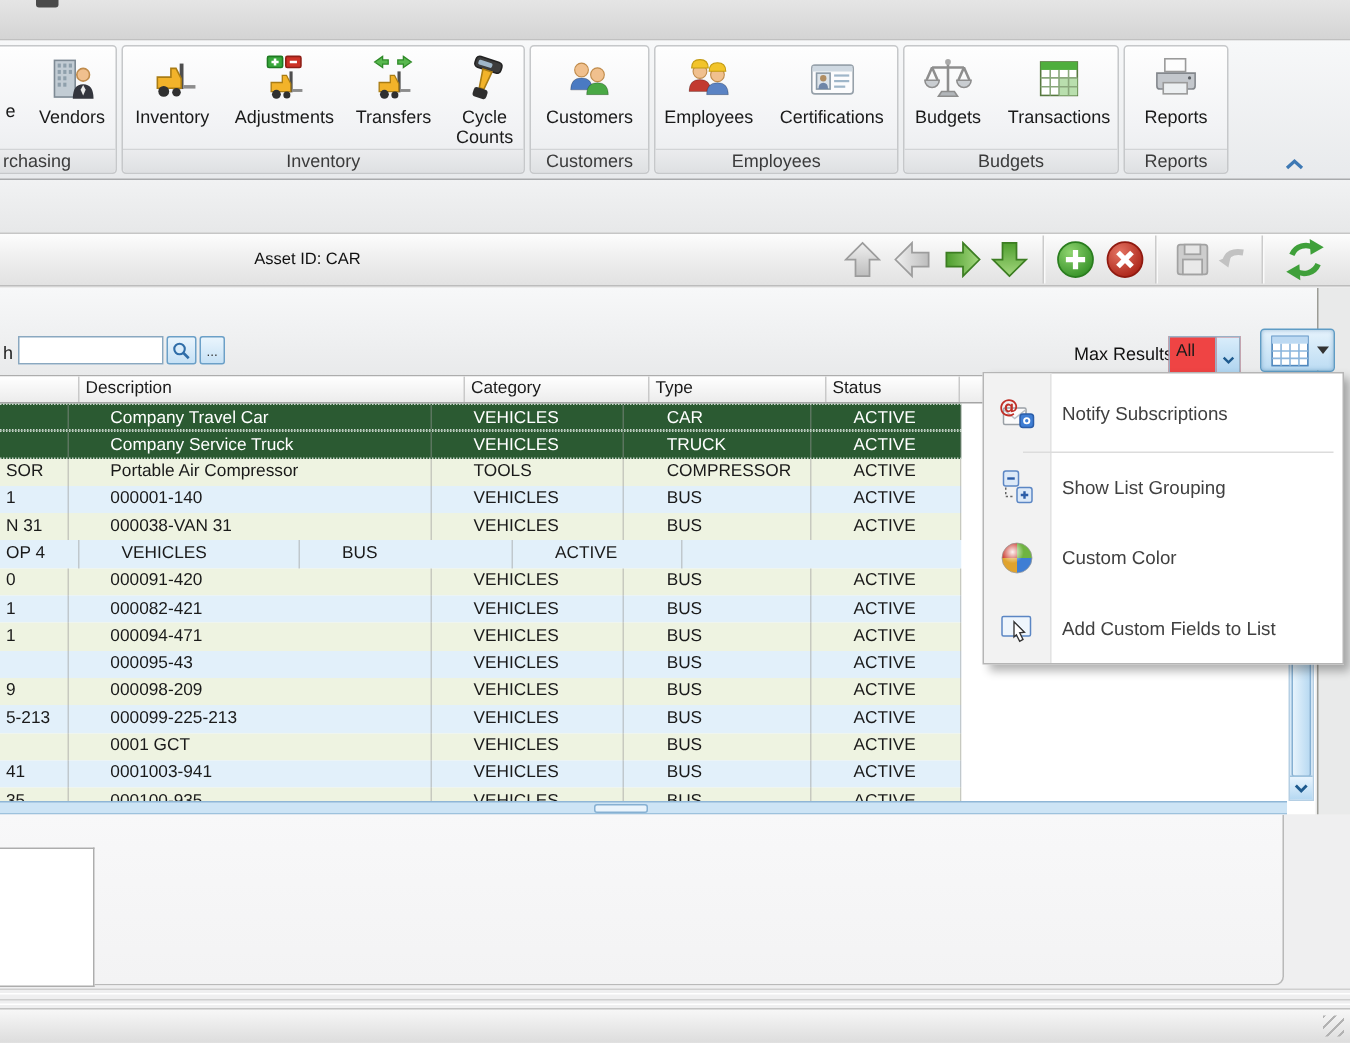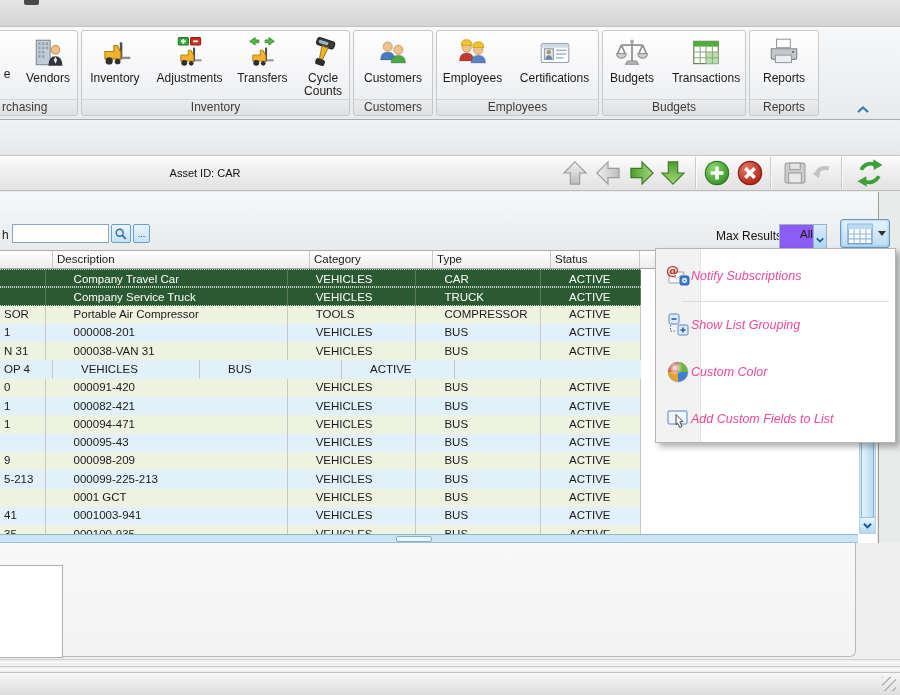--- a/index.html
+++ b/index.html
@@ -35,21 +35,21 @@
   .tb-sep{top:157px;width:1px;height:32px;background:#cbcbcb;box-shadow:1px 0 0 #fafafa;}
 
   
   .mid-strip{left:0;top:192px;width:878px;height:58px;background:linear-gradient(#f7f8f9,#e9eaeb);}
   .right-gutter{left:878px;top:192px;width:22px;height:351px;background:#e9eaea;border-left:1px solid #9c9c96;}
   .search-label{left:2px;top:228px;font-size:12px;color:#222;}
   .search-input{left:12px;top:224px;width:97px;height:19px;border:1px solid #8aa8c0;background:#fff;font-size:11.5px;padding:1px 3px;font-family:"Liberation Sans",sans-serif;}
   .sq-btn{top:224px;height:19px;border:1px solid #6ba0c8;border-radius:2px;background:linear-gradient(#eaf5fd,#c6e1f5);cursor:pointer;
     display:flex;align-items:center;justify-content:center;font-size:9px;color:#333;}
   .maxres-label{left:716px;top:229px;font-size:12px;color:#111;}
-  .dropdown{left:779px;top:224px;width:48px;height:32px;border:1px solid #9ab0c5;background:#8b5cf6;display:flex;cursor:pointer;padding-left:16px;}
+  .dropdown{left:779px;top:224px;width:48px;height:32px;border:1px solid #9ab0c5;background:#ef4444;display:flex;cursor:pointer;}
   .dropdown .val{flex:1;font-size:11.5px;padding:3px 0 0 4px;}
   .dd-arrow{width:16px;height:100%;background:linear-gradient(#d9edfb,#a3cdec);border-left:1px solid #9ab0c5;display:flex;align-items:center;justify-content:center;}
   .grid-btn{left:840px;top:219px;width:50px;height:29px;border:1px solid #5f9cc5;border-radius:3px;cursor:pointer;
     background:linear-gradient(#e6f3fc,#bcdcf3);box-shadow:inset 0 0 3px rgba(60,120,170,.45);display:flex;align-items:center;padding-left:6px;gap:5px;}
   .caret-down{width:0;height:0;border-left:4px solid transparent;border-right:4px solid transparent;border-top:5px solid #333;}
 
   
   .listview-bg{left:0;top:250px;width:877px;height:293px;background:#fff;border-top:1px solid #adadad;}
   .lheader{left:0;top:251px;width:877px;height:18px;display:flex;background:linear-gradient(#ffffff,#ececec);border-bottom:1px solid #a5a5a5;}
   .lh{font-size:11.5px;padding:2px 0 0 4px;border-right:1px solid #c9c9c9;color:#1a1a1a;overflow:hidden;white-space:nowrap;cursor:pointer;}
@@ -79,21 +79,21 @@
   .resize-grip{left:882px;top:677px;width:14px;height:14px;cursor:nwse-resize;
     background:repeating-linear-gradient(-45deg,transparent 0 2px,#b2b2b2 2px 3.5px,transparent 3.5px 5.5px);}
 
   
   .ctx-menu{left:655px;top:248px;width:241px;height:195px;background:#fff;border:1px solid #b5b5b5;
     box-shadow:4px 4px 6px rgba(0,0,0,.3);z-index:99;}
   .ctx-gutter{position:absolute;left:0;top:0;width:45px;height:100%;background:#f2f2f2;border-right:1px solid #e3e3e3;}
   .ctx-item{position:absolute;left:0;width:100%;cursor:pointer;}
   .ctx-item .ctx-icon{position:absolute;left:10px;width:24px;height:24px;}
   .ctx-icon svg{width:24px;height:24px;display:block;}
-  .ctx-item .ctx-label{position:absolute;left:35px;font-size:12.5px;color:#ec4899;white-space:nowrap;font-style:italic;}
+  .ctx-item .ctx-label{position:absolute;left:52px;font-size:12.5px;color:#404040;white-space:nowrap;}
   .ctx-sep{position:absolute;left:26px;right:6px;top:52px;height:1px;background:#dcdcdc;}
 </style>
 </head>
 <body>
 
 <div id="screen">
 
   <svg width="0" height="0" style="position:absolute">
     <defs>
       <g id="d-person">
@@ -456,21 +456,21 @@
       </div>
       <div class="lrow even">
         <div class="lc c0">SOR</div>
         <div class="lc c1">Portable Air Compressor</div>
         <div class="lc c2">TOOLS</div>
         <div class="lc c3">COMPRESSOR</div>
         <div class="lc c4">ACTIVE</div>
       </div>
       <div class="lrow odd">
         <div class="lc c0">1</div>
-        <div class="lc c1">000008-201</div>
+        <div class="lc c1">000001-140</div>
         <div class="lc c2">VEHICLES</div>
         <div class="lc c3">BUS</div>
         <div class="lc c4">ACTIVE</div>
       </div>
       <div class="lrow even">
         <div class="lc c0">N 31</div>
         <div class="lc c1">000038-VAN 31</div>
         <div class="lc c2">VEHICLES</div>
         <div class="lc c3">BUS</div>
         <div class="lc c4">ACTIVE</div>

